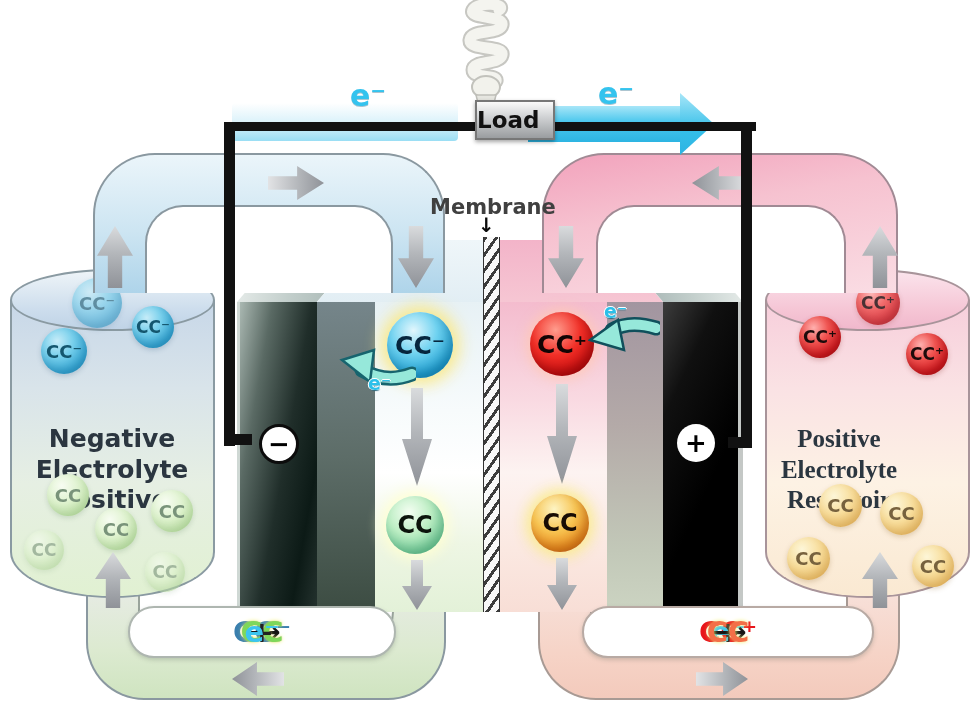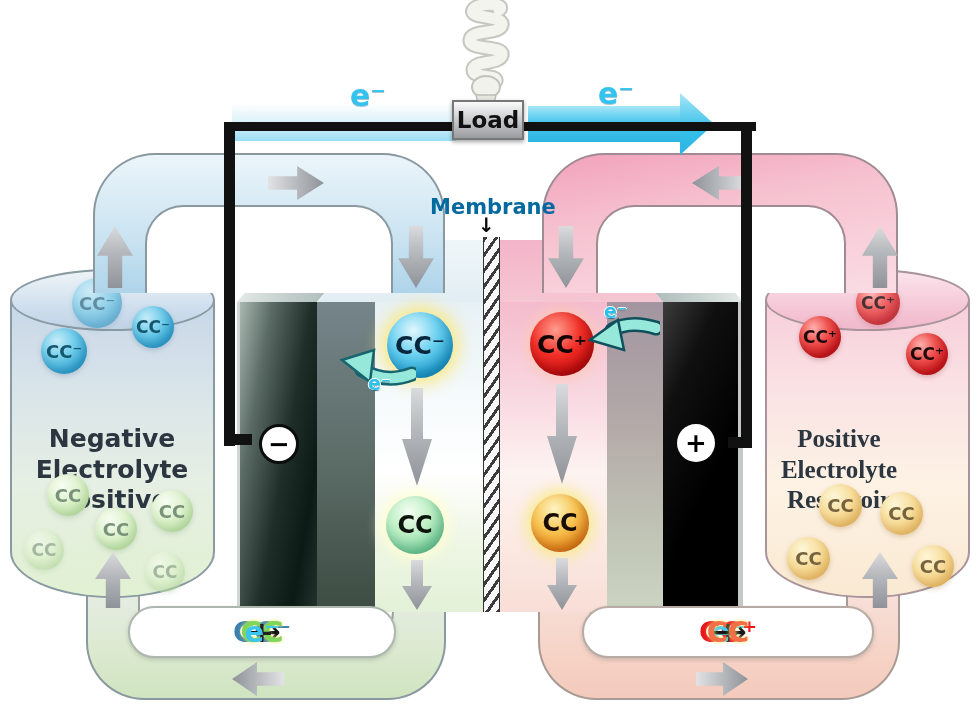--- a/index.html
+++ b/index.html
@@ -187,21 +187,21 @@
   <div class="arr a-right" style="left:268px;top:166px;width:56px;height:34px;"></div>
   <div class="arr a-down" style="left:398px;top:226px;width:36px;height:62px;"></div>
 
   <div class="pipe pipe-n" style="left:542px;top:153px;width:356px;height:140px;border-color:#a08a94;
               background:linear-gradient(170deg,#f2a2bc 0%,#f6c2d0 40%,#fadde4 100%);"></div>
   <div class="hole-n" style="left:596px;top:205px;width:250px;height:88px;border-color:#a08a94;"></div>
   <div class="arr a-down" style="left:548px;top:226px;width:36px;height:62px;"></div>
   <div class="arr a-left" style="left:692px;top:166px;width:56px;height:34px;"></div>
   <div class="arr a-up" style="left:862px;top:226px;width:36px;height:62px;"></div>
 
-  <div style="left:430px;top:195px;width:124px;text-align:center;font-weight:bold;font-size:21px;color:#0369a1;">Membrane</div>
+  <div style="left:430px;top:195px;width:124px;text-align:center;font-weight:bold;font-size:21px;color:#404040;">Membrane</div>
   <div style="left:478px;top:213px;font-weight:bold;font-size:20px;color:#0a0a0a;">↓</div>
 
   <div class="sph sph-cyanbig" style="left:387px;top:312px;width:66px;height:66px;font-size:25px;">
       <span>CC⁻</span>
     </div>
   <div class="arr a-down" style="left:402px;top:388px;width:30px;height:98px;"></div>
   <div class="sph sph-greenbig" style="left:386px;top:496px;width:58px;height:58px;font-size:24px;">
       <span>CC</span>
     </div>
   <div class="arr a-down" style="left:402px;top:560px;width:30px;height:50px;"></div>
@@ -262,19 +262,19 @@
   <div class="e-label" style="left:598px;top:76px;">e⁻</div>
 
   <svg style="left:438px;top:0px;" width="95" height="103" viewBox="0 0 95 103">
     <g stroke-linecap="round" fill="none">
       <path d="M61 10 C70 4 40 1 35 10 C30 19 66 15 64 25 C62 35 33 29 32 40 C31 51 66 45 64 55 C62 65 35 60 35 70 C35 79 60 74 58 81" stroke="#c7c7c2" stroke-width="15"></path>
       <path d="M61 10 C70 4 40 1 35 10 C30 19 66 15 64 25 C62 35 33 29 32 40 C31 51 66 45 64 55 C62 65 35 60 35 70 C35 79 60 74 58 81" stroke="#f4f4ef" stroke-width="11"></path>
     </g>
     <ellipse cx="48" cy="87" rx="14" ry="11" fill="#f2f2ec" stroke="#c2c2bc" stroke-width="2"></ellipse>
     <path d="M38 95 L58 95 L56 103 L40 103 Z" fill="#e6e6e0" stroke="#bebeb8" stroke-width="1.5"></path>
   </svg>
-  <div style="left:452px;top:100px;width:72px;height:40px;border:2px solid #777;
+  <div style="left:475px;top:100px;width:80px;height:40px;border:2px solid #777;
               background:linear-gradient(180deg,#fafafa 0%,#d2d4d6 40%,#9a9da0 100%);
-              box-shadow:0 2px 4px rgba(0,0,0,.35);display:flex;align-items:center;justify-content:center;">
+              box-shadow:0 2px 4px rgba(0,0,0,.35);display:flex;align-items:center;justify-content:flex-start;">
     <span style="position:static;font-weight:bold;font-size:23px;color:#111;">Load</span>
   </div>
 
 </div>
 
 </body></html>

